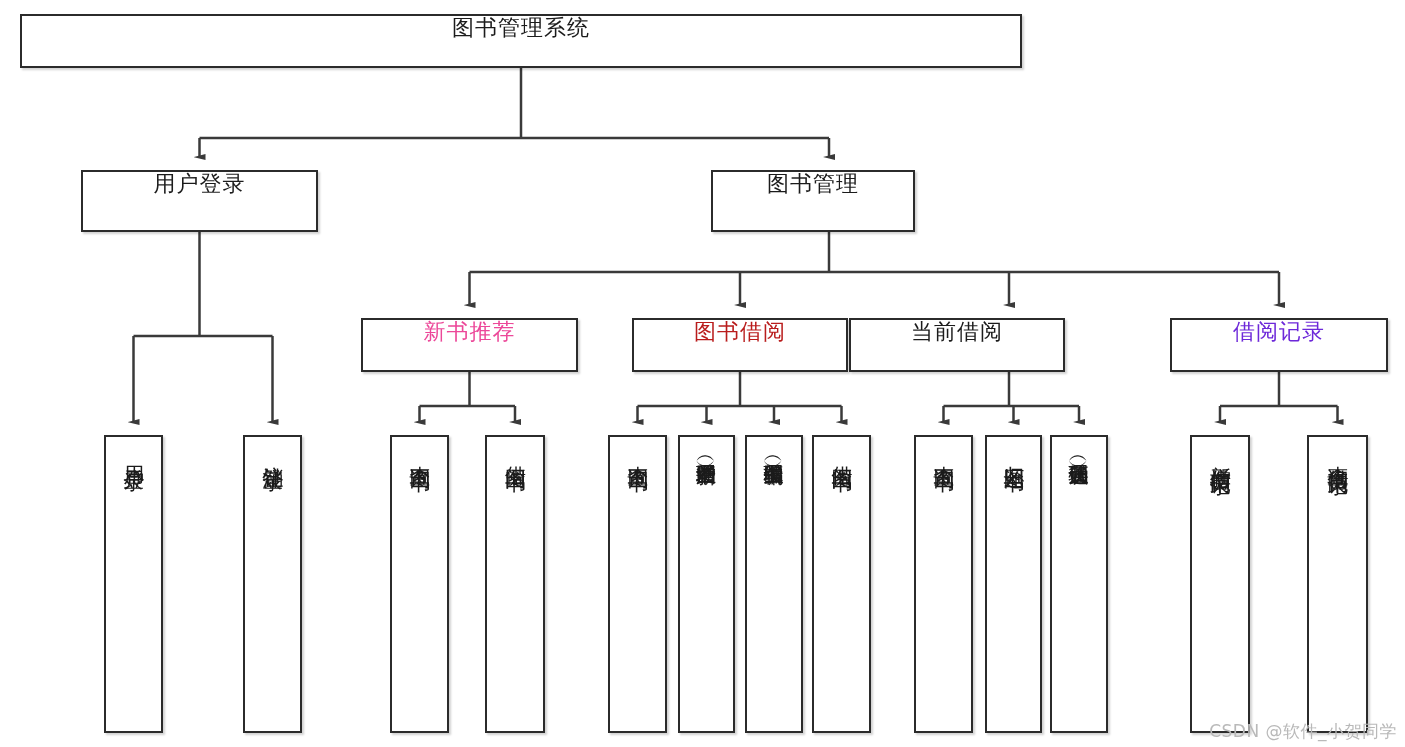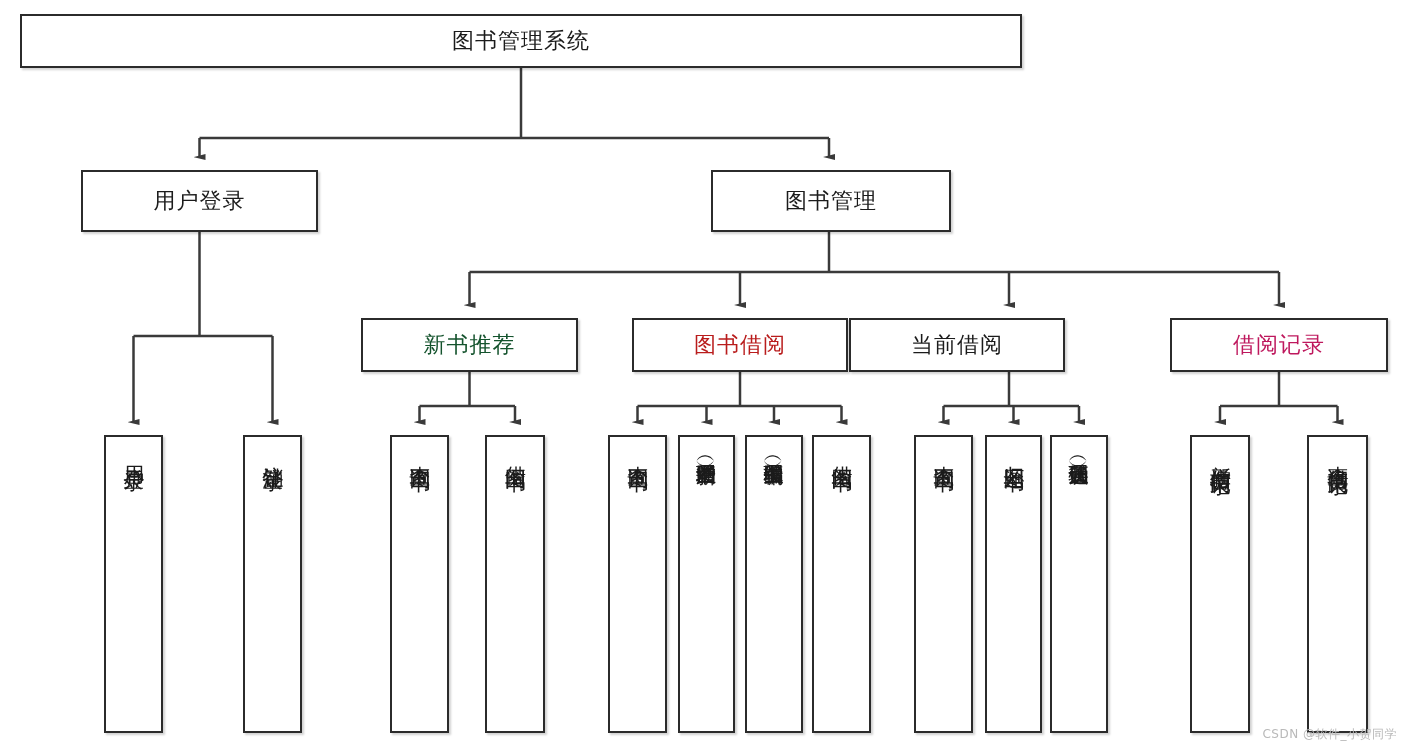--- a/index.html
+++ b/index.html
@@ -23,21 +23,21 @@
     top: 0;
     width: 1405px;
     height: 747px;
   }
   .node {
     position: absolute;
     box-sizing: border-box;
     background: #ffffff;
     border: 2px solid #2b2b2b;
     display: flex;
-    align-items: center;
+    align-items: flex-start;
     justify-content: center;
     box-shadow: 2px 2px 2px rgba(0,0,0,0.18);
   }
   .node .label {
     color: #1b1b1b;
     font-size: 22px;
     line-height: 1.05;
     letter-spacing: 1px;
     text-align: center;
     white-space: nowrap;
@@ -57,21 +57,21 @@
   }
   .node.vertical.tall-text .label {
     font-size: 20px;
     letter-spacing: 0px;
   }
   #watermark {
     position: absolute;
     right: 8px;
     bottom: 4px;
     color: #b9b9b9;
-    font-size: 12px;
+    font-size: 17px;
     letter-spacing: 0.5px;
     white-space: nowrap;
     pointer-events: none;
   }
 </style>
 </head>
 <body>
 
 <div id="diagram-root">
 
@@ -118,34 +118,34 @@
       </g>
   </svg>
 
   <div id="nodes">
       <div class="node" style="left: 20px; top: 14px; width: 1002px; height: 54px; border-color: rgb(43, 43, 43); background: rgb(255, 255, 255);">
         <div class="label" style="color: rgb(27, 27, 27);">图书管理系统</div>
       </div>
       <div class="node" style="left: 81px; top: 170px; width: 237px; height: 62px; border-color: rgb(43, 43, 43); background: rgb(255, 255, 255);">
         <div class="label" style="color: rgb(27, 27, 27);">用户登录</div>
       </div>
-      <div class="node" style="left: 711px; top: 170px; width: 240px; height: 62px; border-color: rgb(43, 43, 43); background: rgb(255, 255, 255);">
+      <div class="node" style="left: 711px; top: 170px; width: 204px; height: 62px; border-color: rgb(43, 43, 43); background: rgb(255, 255, 255);">
         <div class="label" style="color: rgb(27, 27, 27);">图书管理</div>
       </div>
       <div class="node" style="left: 361px; top: 318px; width: 217px; height: 54px; border-color: rgb(43, 43, 43); background: rgb(255, 255, 255);">
-        <div class="label" style="color: #14532d; font-family: Liberation Serif, serif;">新书推荐</div>
+        <div class="label" style="color: #ec4899; font-family: Liberation Serif, serif;">新书推荐</div>
       </div>
       <div class="node" style="left: 632px; top: 318px; width: 216px; height: 54px; border-color: rgb(43, 43, 43); background: rgb(255, 255, 255);">
         <div class="label" style="color: #b91c1c;">图书借阅</div>
       </div>
       <div class="node" style="left: 849px; top: 318px; width: 216px; height: 54px; border-color: rgb(43, 43, 43); background: rgb(255, 255, 255);">
         <div class="label" style="color: rgb(27, 27, 27);">当前借阅</div>
       </div>
       <div class="node" style="left: 1170px; top: 318px; width: 218px; height: 54px; border-color: rgb(43, 43, 43); background: rgb(255, 255, 255);">
-        <div class="label" style="color: #be185d;">借阅记录</div>
+        <div class="label" style="color: #6d28d9;">借阅记录</div>
       </div>
       <div class="node vertical" style="left: 104px; top: 435px; width: 59px; height: 298px; border-color: rgb(43, 43, 43); background: rgb(255, 255, 255);">
         <div class="label" style="color: rgb(27, 27, 27);">用户登录</div>
       </div>
       <div class="node vertical" style="left: 243px; top: 435px; width: 59px; height: 298px; border-color: rgb(43, 43, 43); background: rgb(255, 255, 255);">
         <div class="label" style="color: rgb(27, 27, 27);">注销登录</div>
       </div>
       <div class="node vertical" style="left: 390px; top: 435px; width: 59px; height: 298px; border-color: rgb(43, 43, 43); background: rgb(255, 255, 255);">
         <div class="label" style="color: rgb(27, 27, 27);">查询图书</div>
       </div>

